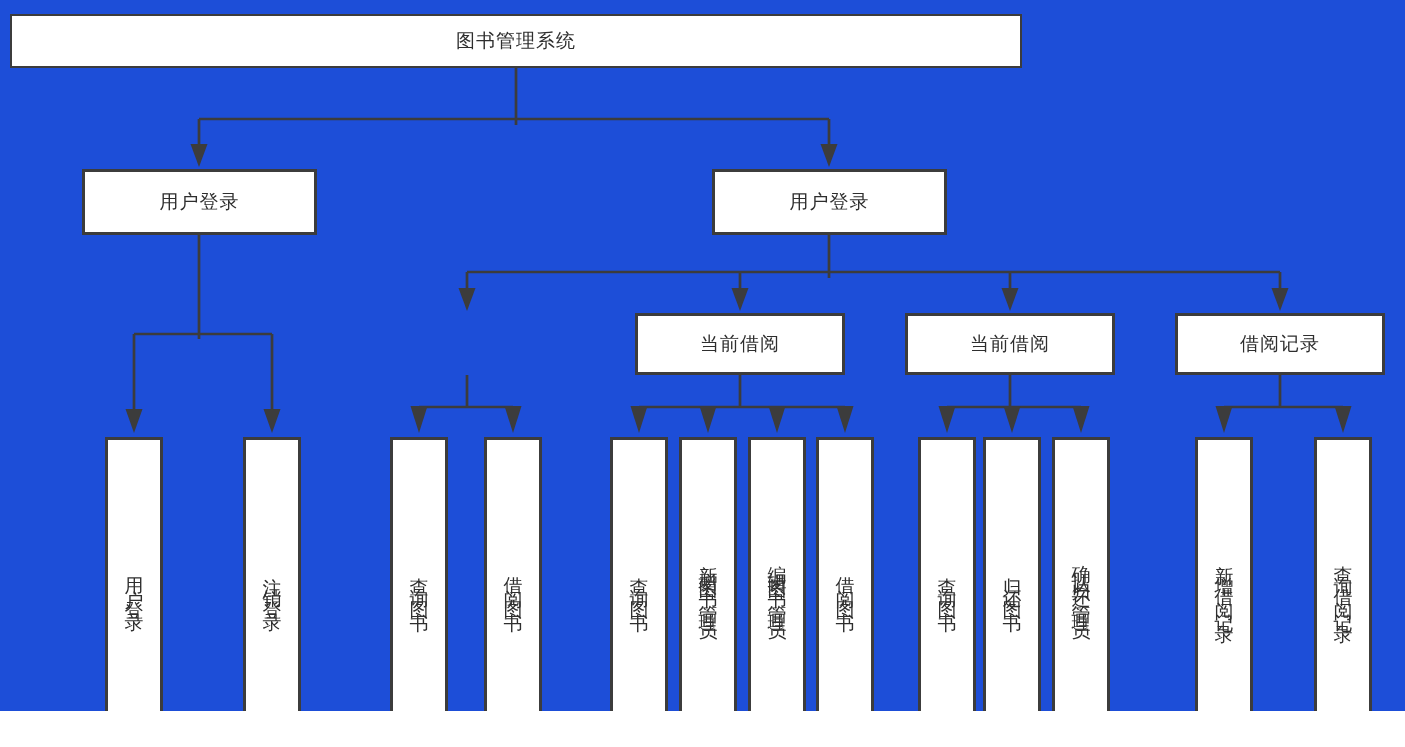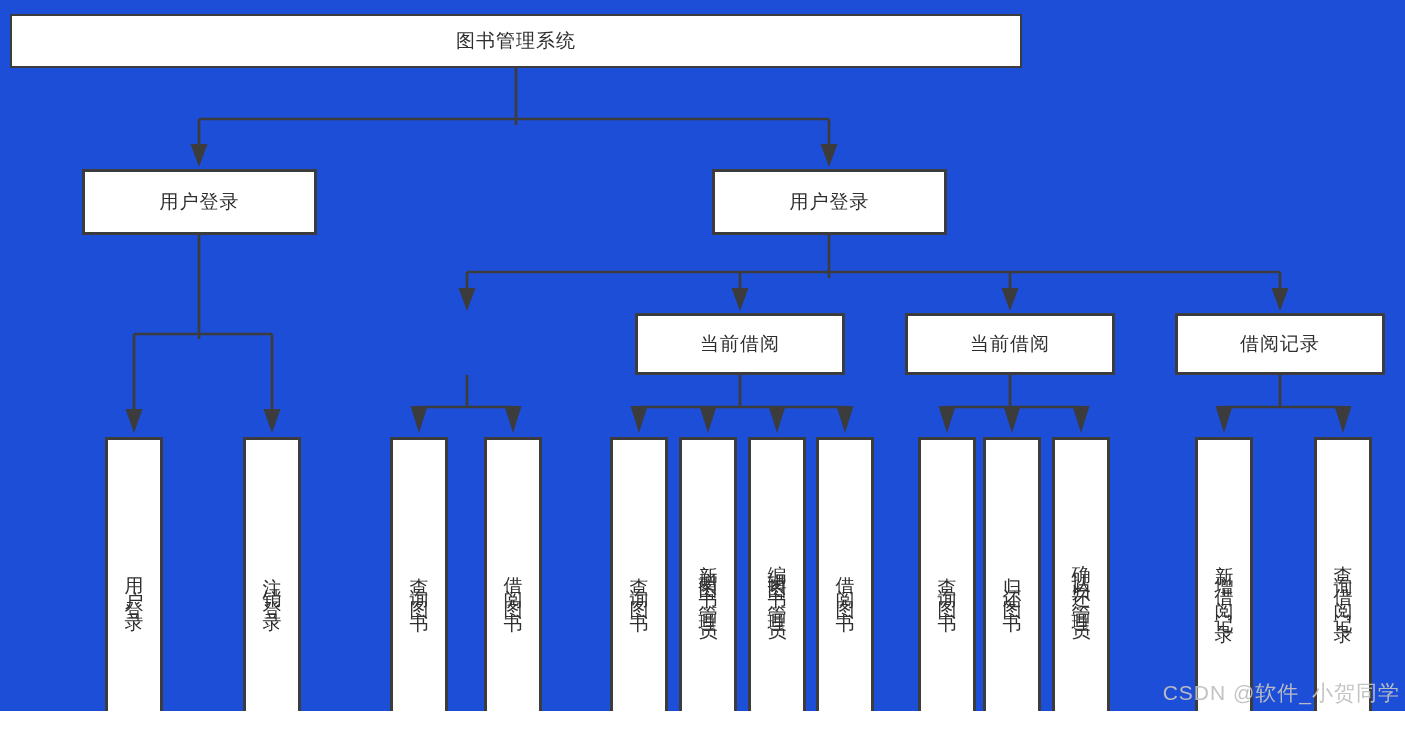--- a/index.html
+++ b/index.html
@@ -168,15 +168,14 @@
     <span class="vlabel tight">确认归还（管理员）</span>
   </div>
 
   <div class="leaf" style="left:1195px">
     <span class="vlabel">新增借阅记录</span>
   </div>
   <div class="leaf" style="left:1314px">
     <span class="vlabel">查询借阅记录</span>
   </div>
 
-  <div class="watermark">CSDN @软件_小贺同学</div>
 
 </div>
 
 </body></html>

